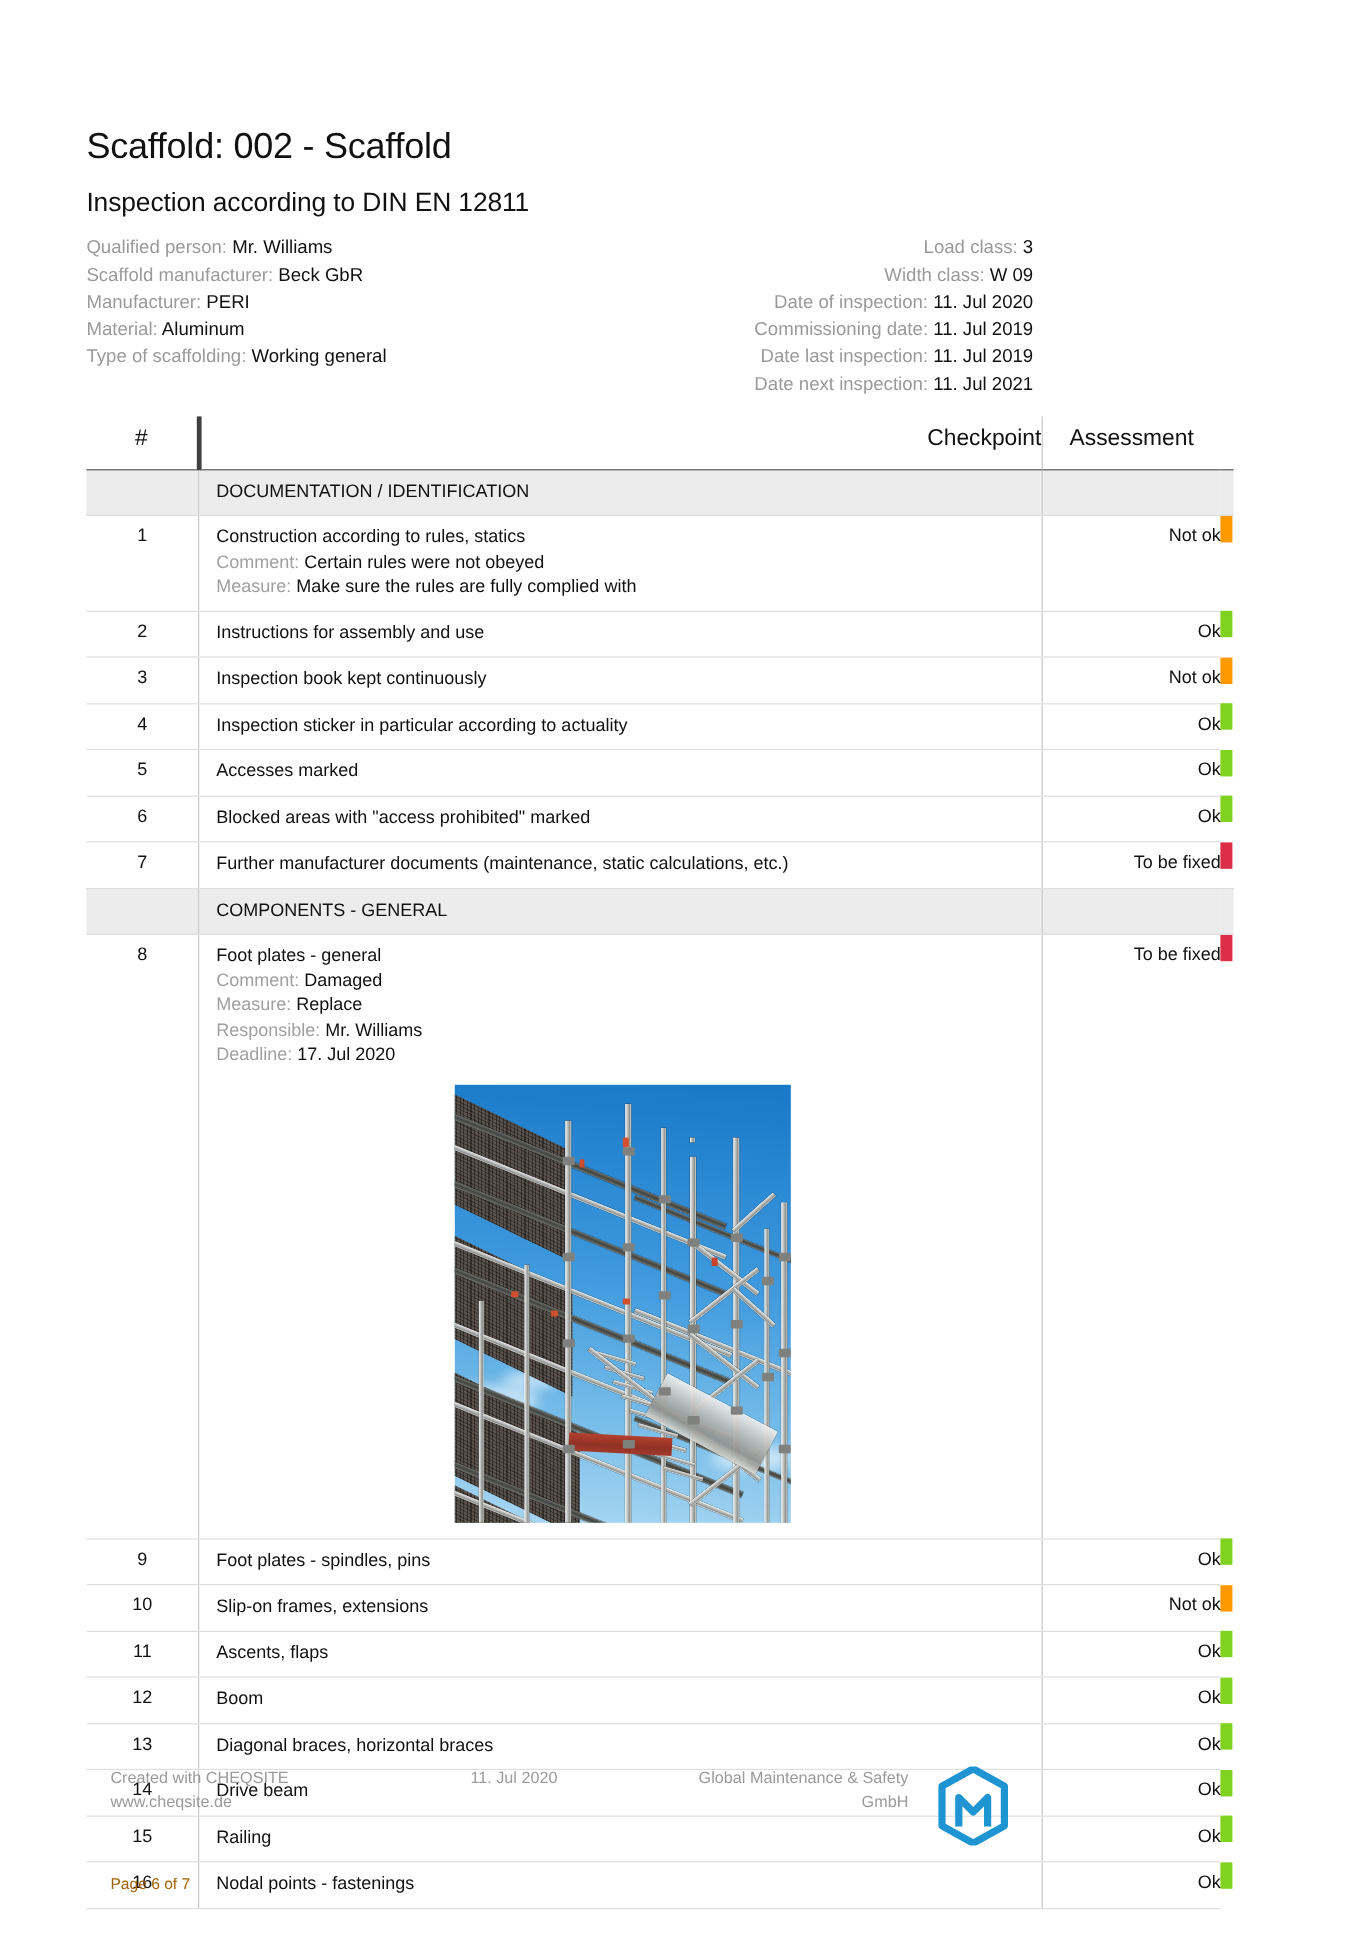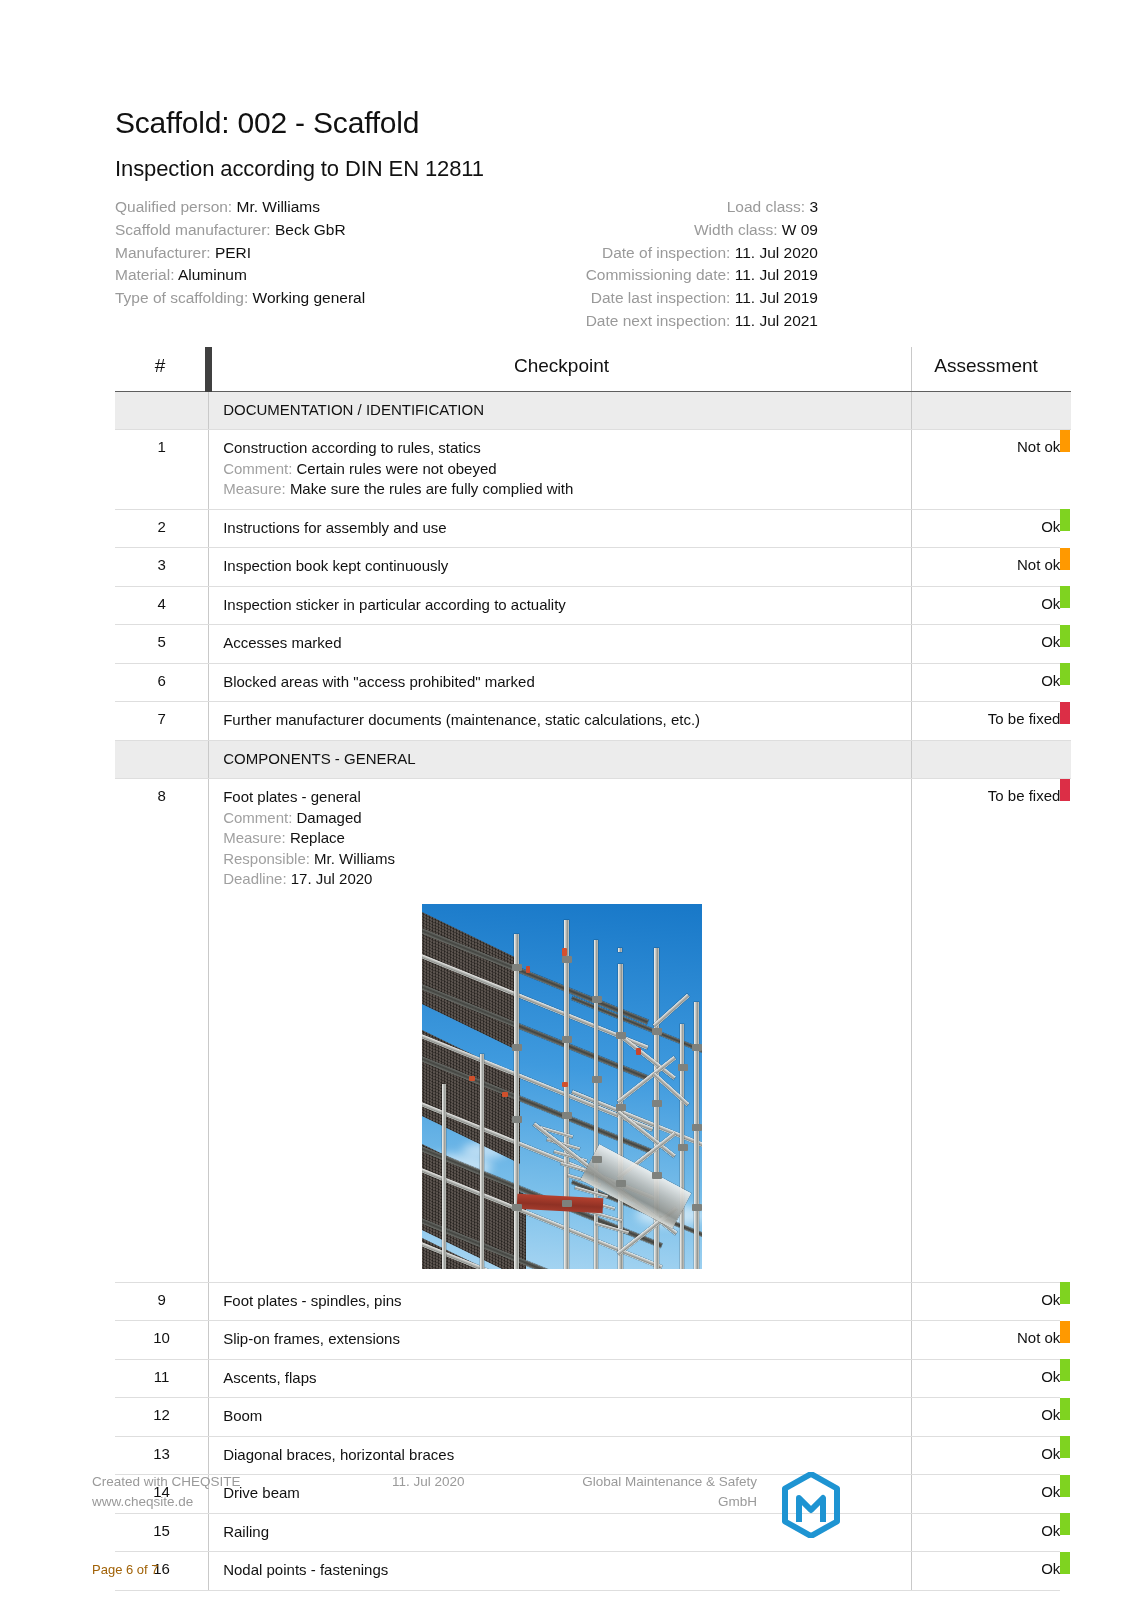--- a/index.html
+++ b/index.html
@@ -12,21 +12,21 @@
     height: 1618px;
     font-family: "Liberation Sans", sans-serif;
     color: #1a1a1a;
     -webkit-font-smoothing: antialiased;
   }
   .page {
     position: relative;
     width: 933px;
     height: 1618px;
     box-sizing: border-box;
-    padding: 0 115px;
+    padding: 0 72px;
   }
 
   
   .doc-title {
     font-size: 30px;
     font-weight: normal;
     color: #111;
     margin: 0;
     padding-top: 106px;
     letter-spacing: -0.2px;
@@ -64,21 +64,21 @@
 
   thead th {
     font-weight: normal;
     font-size: 19px;
     color: #111;
     padding: 8px 0 14px 0;
     vertical-align: middle;
     border-bottom: 1.6px solid #5e5e5e;
   }
   thead th.th-num { text-align: center; }
-  thead th.th-chk { text-align: center; border-left: 7px solid #404040; }
+  thead th.th-chk { text-align: right; border-left: 4px solid #404040; }
   thead th.th-ass { text-align: center; border-left: 1px solid #c9c9c9; }
   thead th.th-flag { border: none; border-bottom: 1.6px solid #5e5e5e;}
 
   tbody td {
     font-size: 15px;
     color: #111;
     vertical-align: top;
     border-bottom: 1px solid #dedede;
   }
   td.num {

